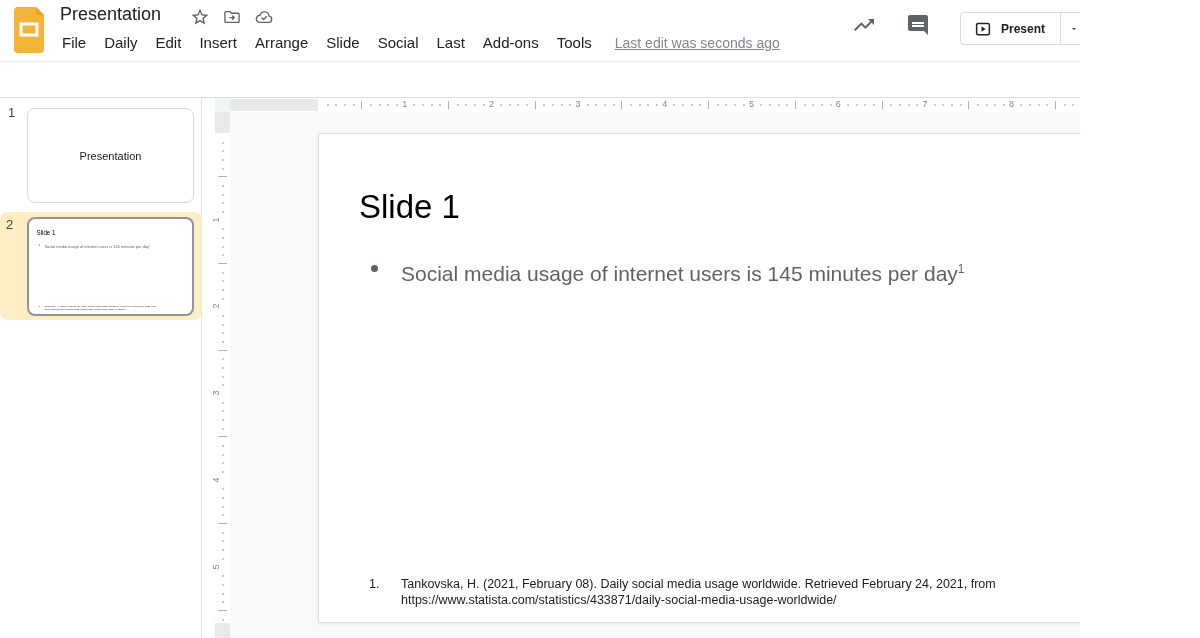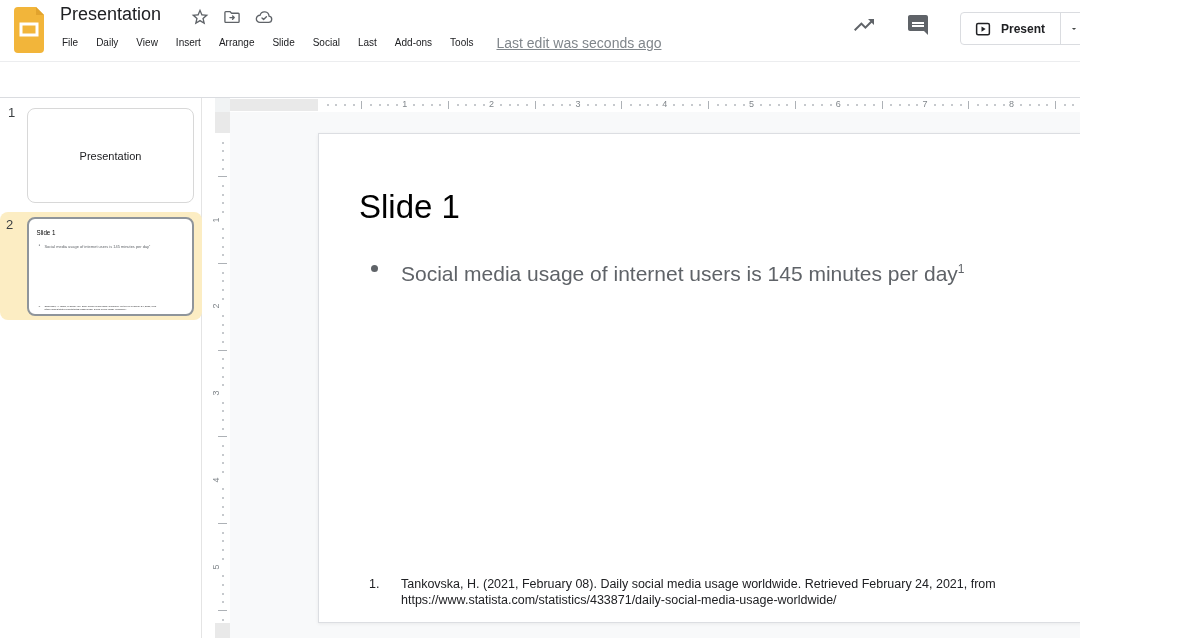--- a/index.html
+++ b/index.html
@@ -6,21 +6,21 @@
   body { font-family:"Liberation Sans", sans-serif; background:#fff; }
   .app { position:relative; width:1080px; height:638px; overflow:hidden; background:#f97316; }
 
   
   .header { position:absolute; left:0; top:0; width:1200px; height:61px; background:#fff; }
   .logo { position:absolute; left:10px; top:7px; width:38px; height:46px; }
   .doc-title { position:absolute; left:60px; top:4px; font-size:18px; color:#202124; }
   .hdr-ico { position:absolute; top:7px; width:20px; height:20px; }
   .hdr-ico svg { width:20px; height:20px; }
   .menu-row { position:absolute; left:53px; top:31px; height:24px; display:flex; align-items:center; }
-  .menu-item { padding:0 9px; font-size:10px; color:#202124; line-height:24px; cursor:default; }
+  .menu-item { padding:0 9px; font-size:15px; color:#202124; line-height:24px; cursor:default; }
   .last-edit { margin-left:14px; font-size:14px; color:#80868b; text-decoration:underline; white-space:nowrap; }
   .tr-ico { position:absolute; top:13px; width:24px; height:24px; }
   .tr-ico svg { width:24px; height:24px; }
   .present-btn { position:absolute; left:960px; top:12px; width:127px; height:33px; border:1px solid #dadce0; border-radius:4px; background:#fff; display:flex; align-items:center; }
   .present-main { display:flex; align-items:center; gap:9px; padding-left:13px; width:100px; height:100%; }
   .present-label { font-size:12px; font-weight:700; color:#202124; }
   .present-caret { width:26px; height:100%; border-left:1px solid #dadce0; display:flex; align-items:center; justify-content:center; }
   .share-btn { position:absolute; left:1093px; top:12px; width:96px; height:33px; border-radius:4px; display:flex; align-items:center; justify-content:center; gap:8px; }
   .share-label { font-size:14px; font-weight:500; color:#202124; }
 
@@ -101,21 +101,21 @@
     <div class="hdr-ico" style="left:254px">
       <svg viewBox="0 0 24 24">
           <path class="ic-stroke" d="M7 18.5h10.5a3.75 3.75 0 0 0 .55-7.46 5.5 5.5 0 0 0-10.77-1.18A4.25 4.25 0 0 0 7 18.5z"></path>
           <path class="ic-stroke" d="M9.6 13.1l1.9 1.9 3.4-3.4"></path>
         </svg>
     </div>
 
     <div class="menu-row">
       <span class="menu-item">File</span>
       <span class="menu-item">Daily</span>
-      <span class="menu-item">View</span>
+      <span class="menu-item">Edit</span>
       <span class="menu-item">Insert</span>
       <span class="menu-item">Arrange</span>
       <span class="menu-item">Slide</span>
       <span class="menu-item">Social</span>
       <span class="menu-item">Last</span>
       <span class="menu-item">Add-ons</span>
       <span class="menu-item">Tools</span>
       <span class="last-edit">Last edit was seconds ago</span>
     </div>
 

